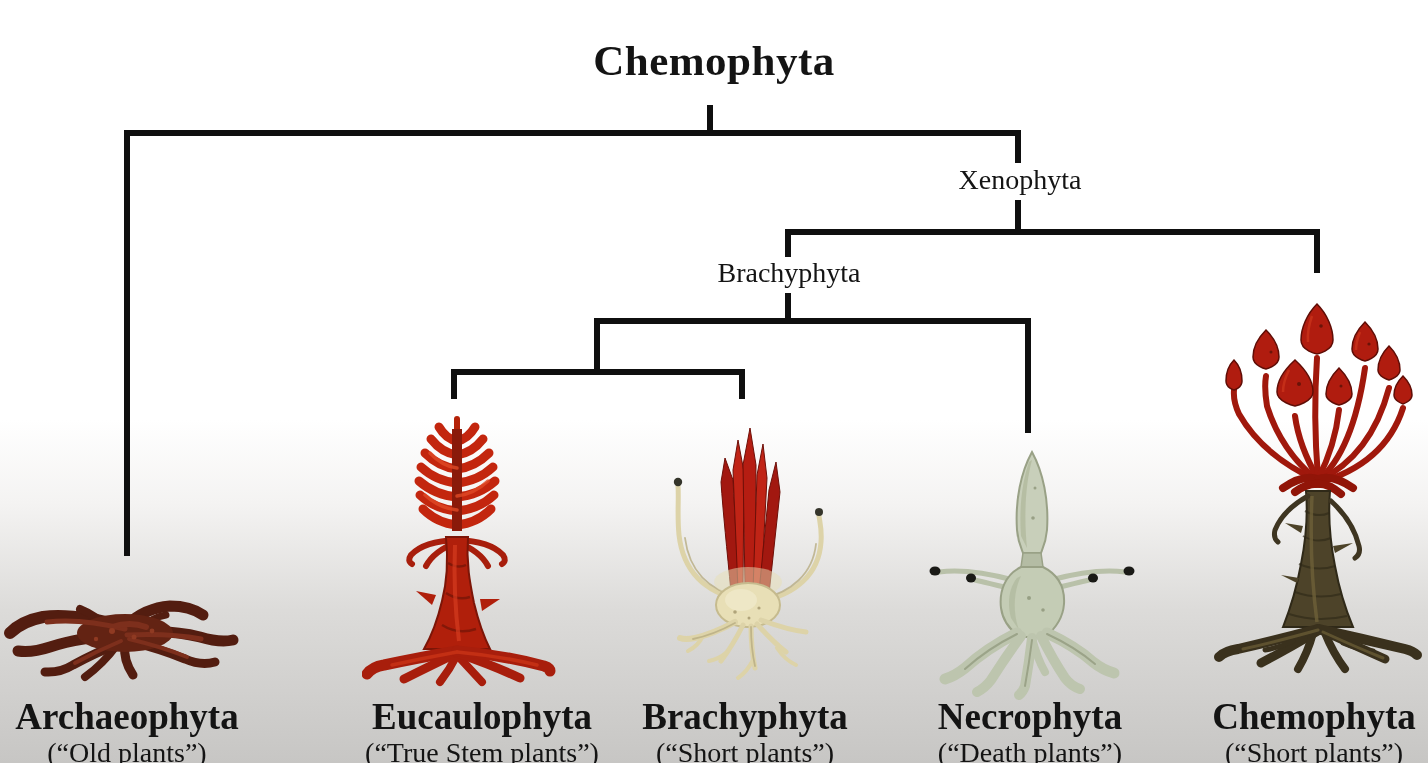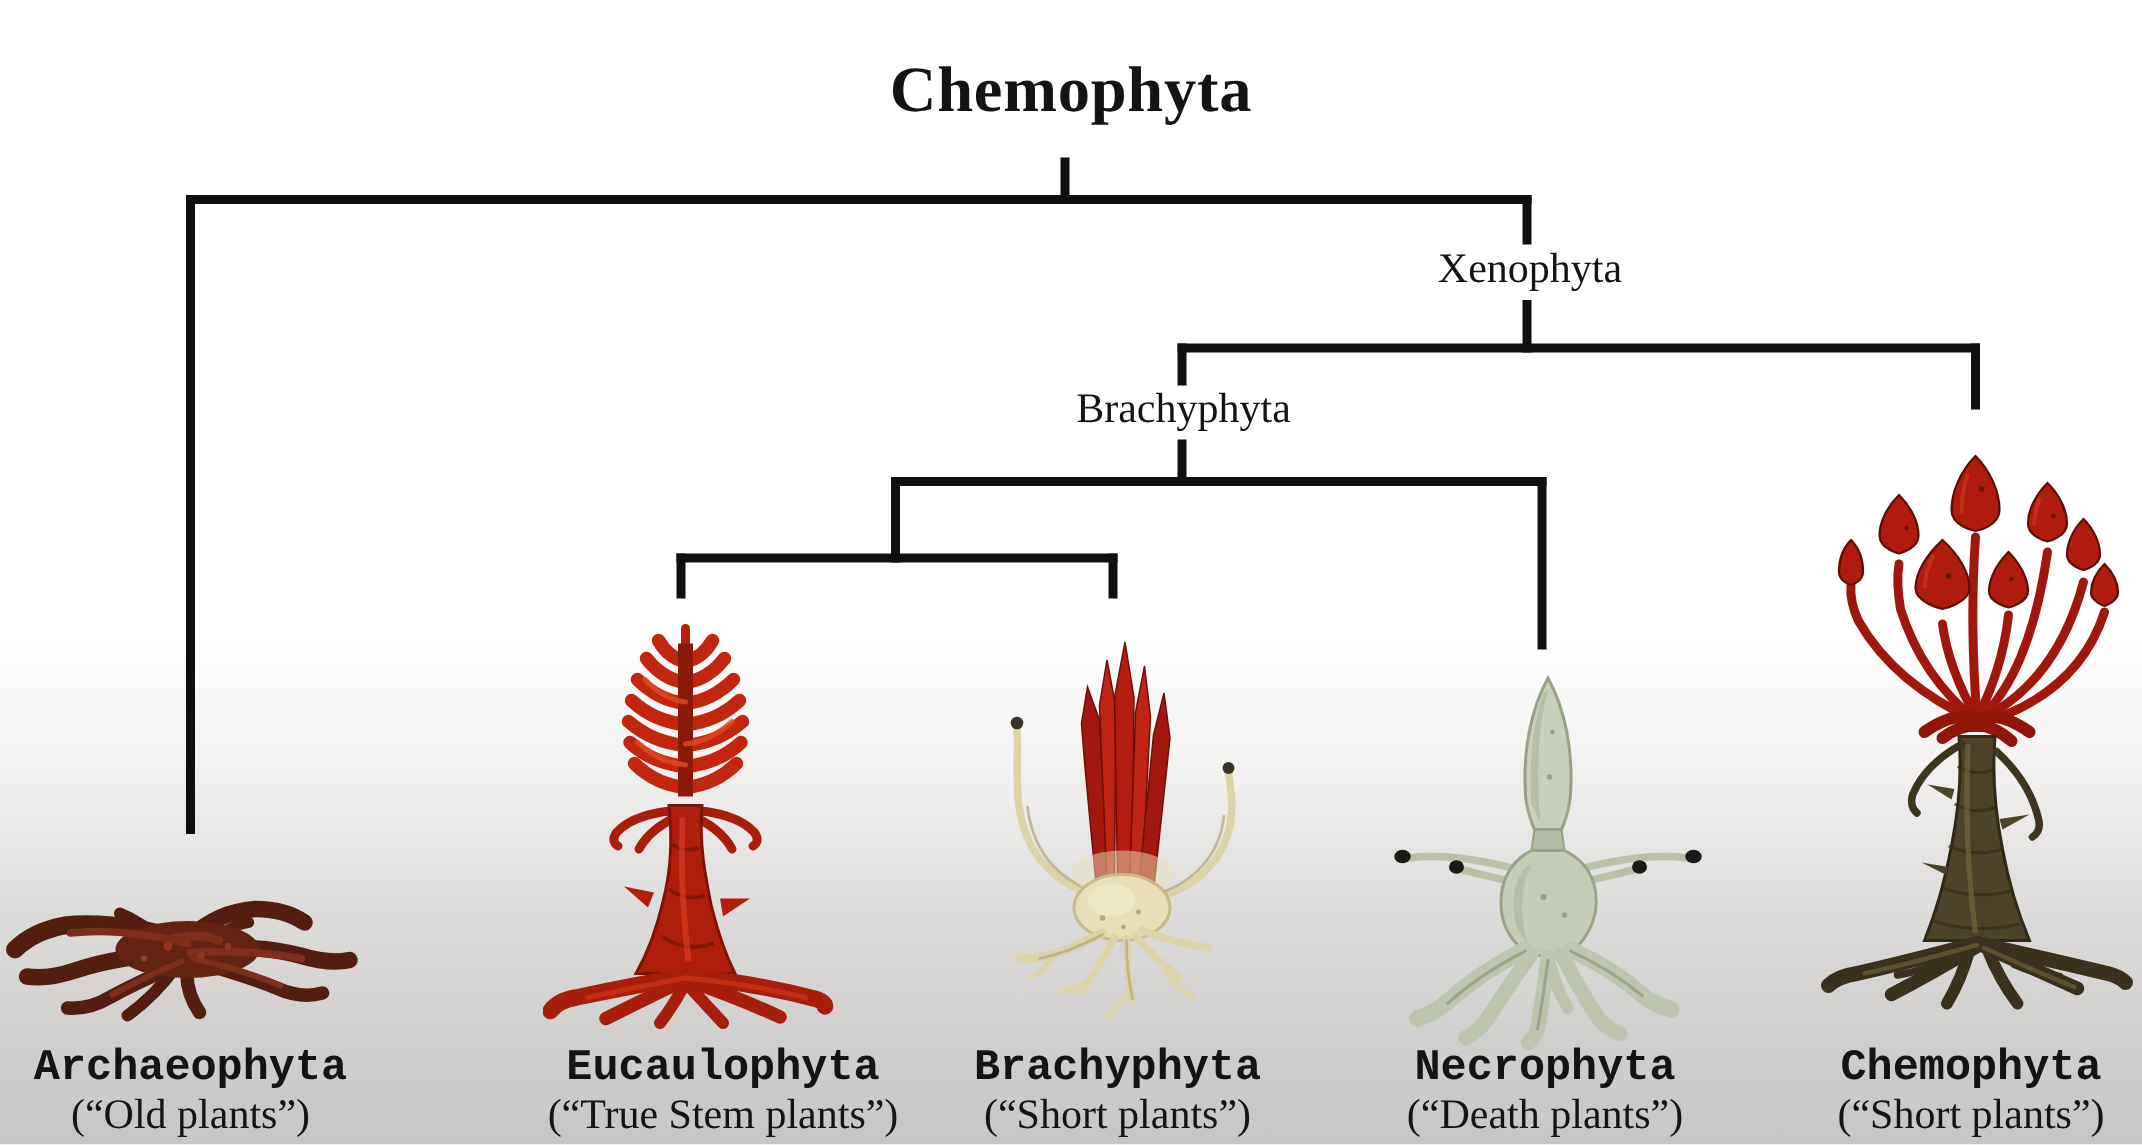--- a/index.html
+++ b/index.html
@@ -17,21 +17,21 @@
     font-size:43px;font-weight:700;letter-spacing:.5px;white-space:nowrap;
   }
   .node-label{
     position:absolute;transform:translateX(-50%);
     font-size:28px;font-weight:400;white-space:nowrap;
   }
   .taxon{
     position:absolute;top:696px;transform:translateX(-50%);
     text-align:center;line-height:1.12;white-space:nowrap;
   }
-  .taxon .name{font-weight:700;font-size:29px;font-family:Liberation Mono, monospace;}
+  .taxon .name{font-weight:700;font-size:37px;}
   .taxon .common{font-size:28px;}
   .plant{position:absolute;}
 </style>
 </head>
 <body>
 
 <div id="stage">
 
   <div class="title">Chemophyta</div>
 

